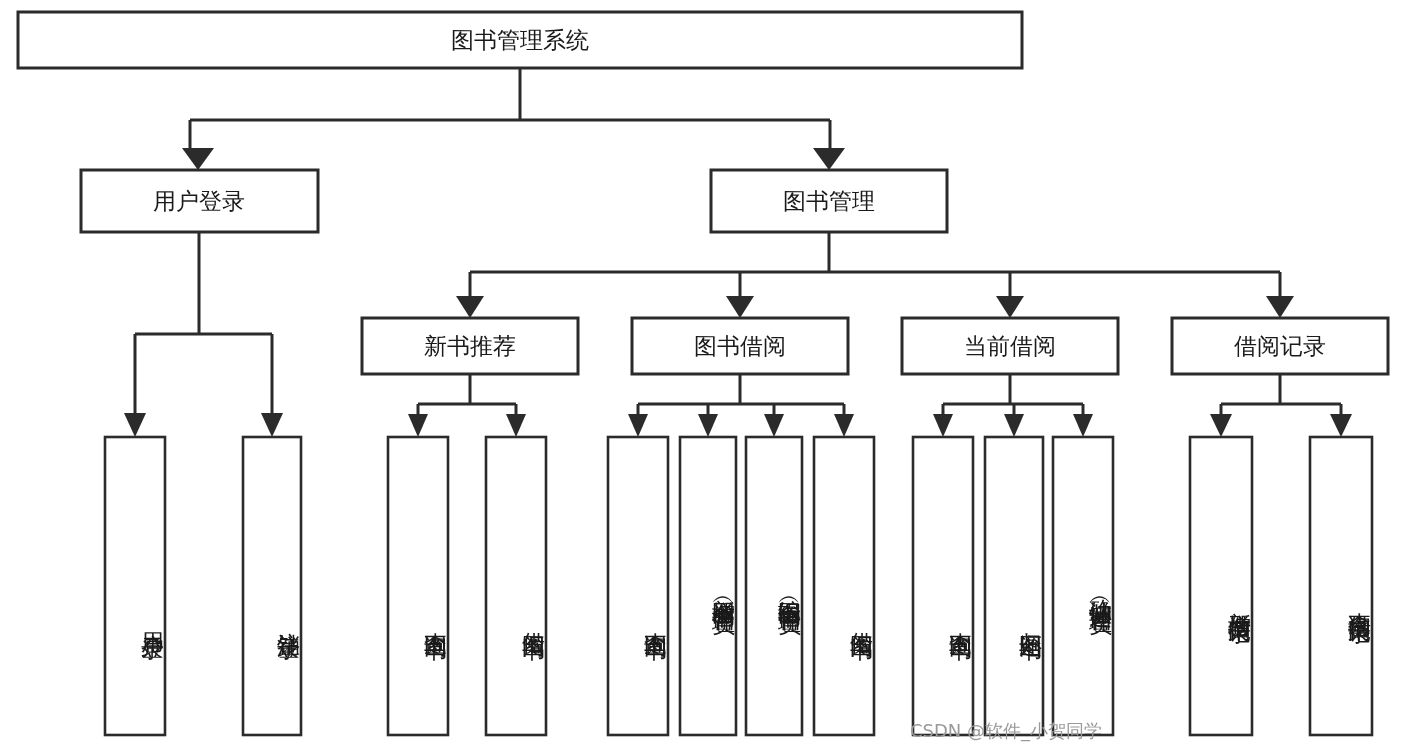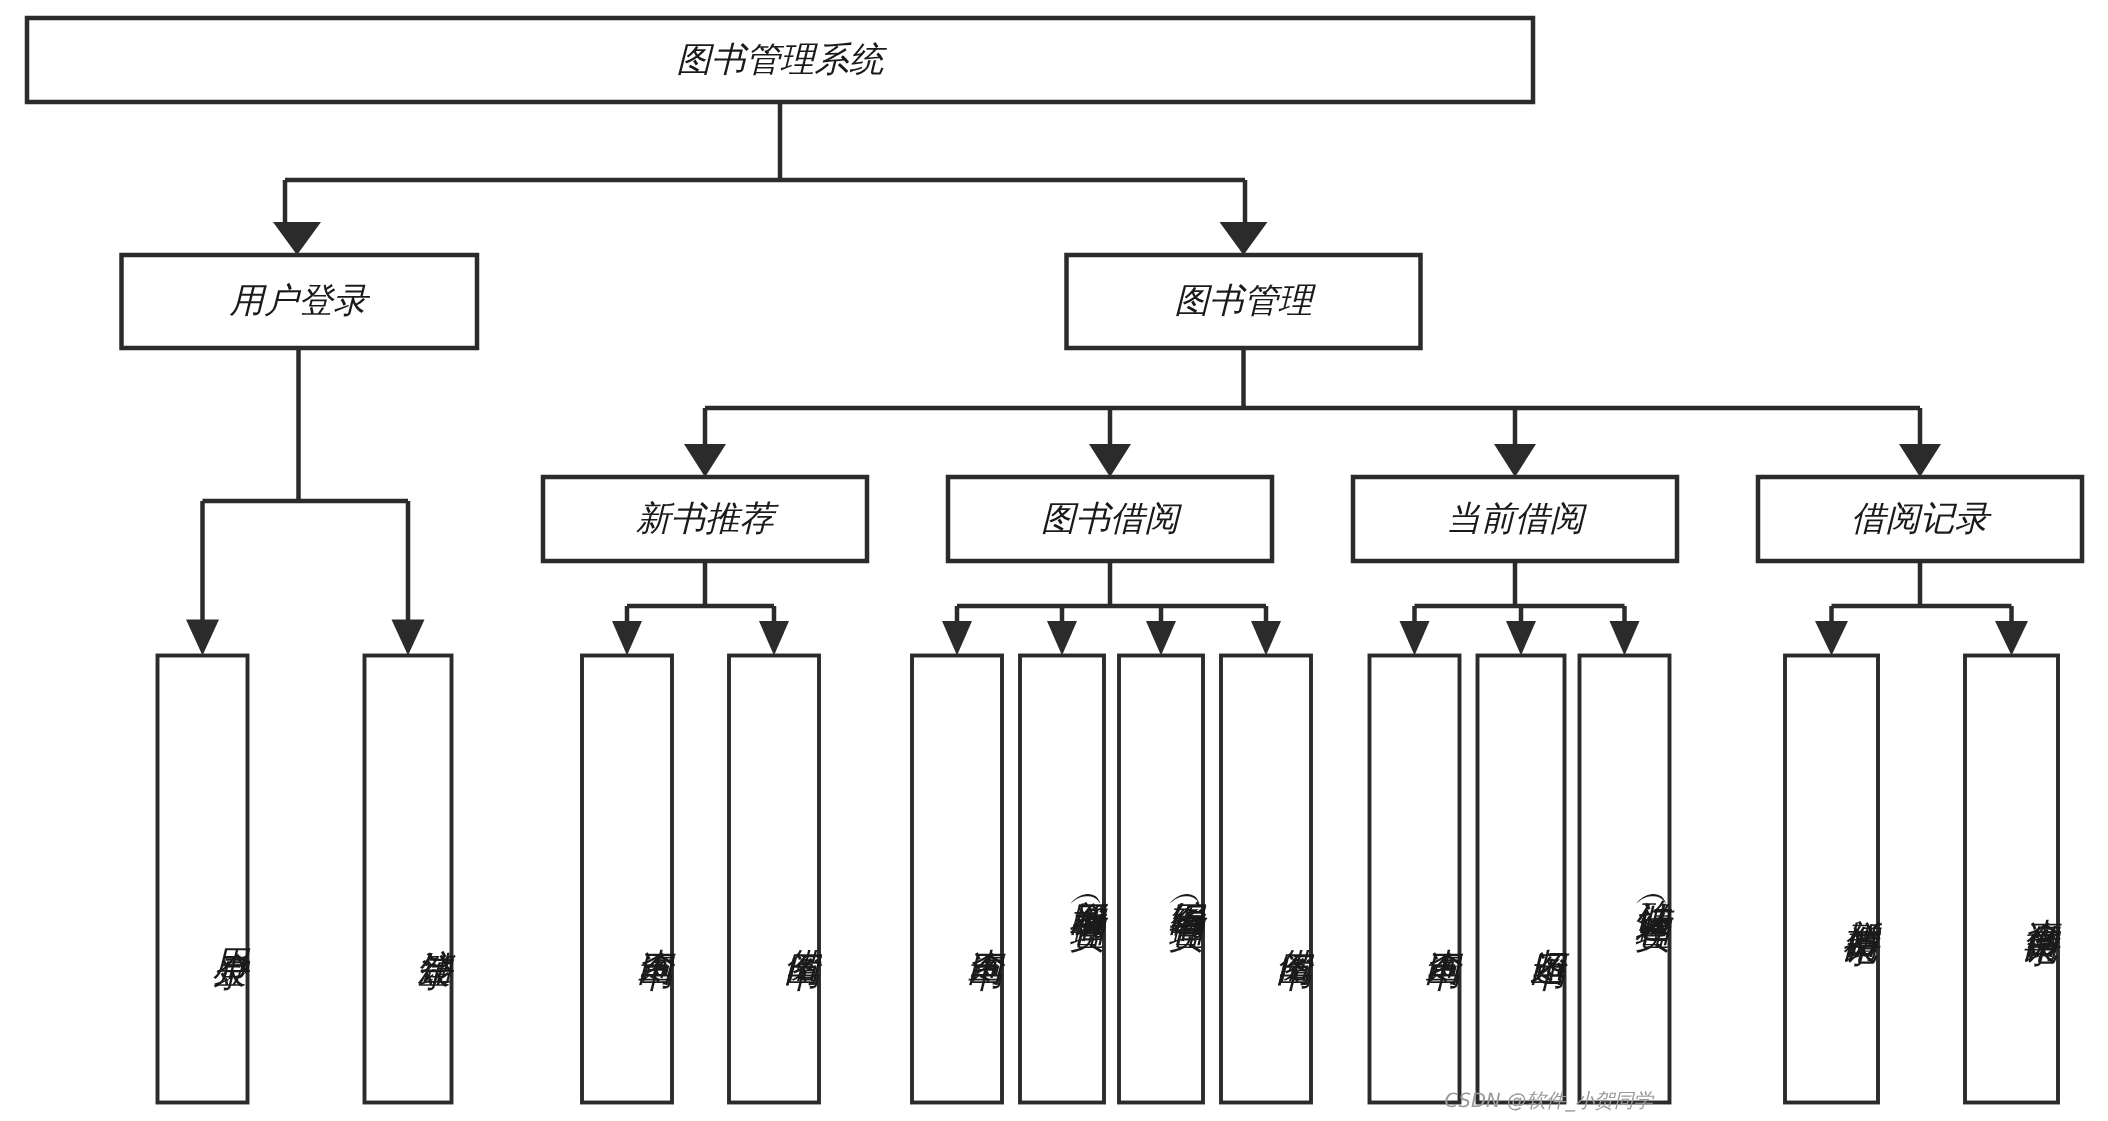--- a/index.html
+++ b/index.html
@@ -11,21 +11,20 @@
     width: 1405px;
     height: 747px;
     overflow: hidden;
     font-family: "DejaVu Sans", "Liberation Sans", sans-serif;
     position: relative;
   }
   #diagram-root {
     position: relative;
     width: 1112px;
     height: 747px;
-    font-style: italic;
   }
   svg.flow {
     display: block;
     width: 1405px;
     height: 747px;
   }
   .node-rect {
     fill: #ffffff;
     stroke: #2b2b2b;
     stroke-width: 3;
@@ -62,21 +61,21 @@
     display: flex;
     align-items: flex-start;
     justify-content: center;
     pointer-events: none;
   }
   .watermark {
     position: absolute;
     right: 10px;
     bottom: 4px;
     color: #9a9a9a;
-    font-size: 13px;
+    font-size: 18px;
     font-family: "DejaVu Sans", "Liberation Sans", sans-serif;
     white-space: nowrap;
   }
 </style>
 </head>
 <body>
 
 <div id="diagram-root">
   <svg class="flow" viewBox="0 0 1405 747" xmlns="http://www.w3.org/2000/svg">
     <defs>

